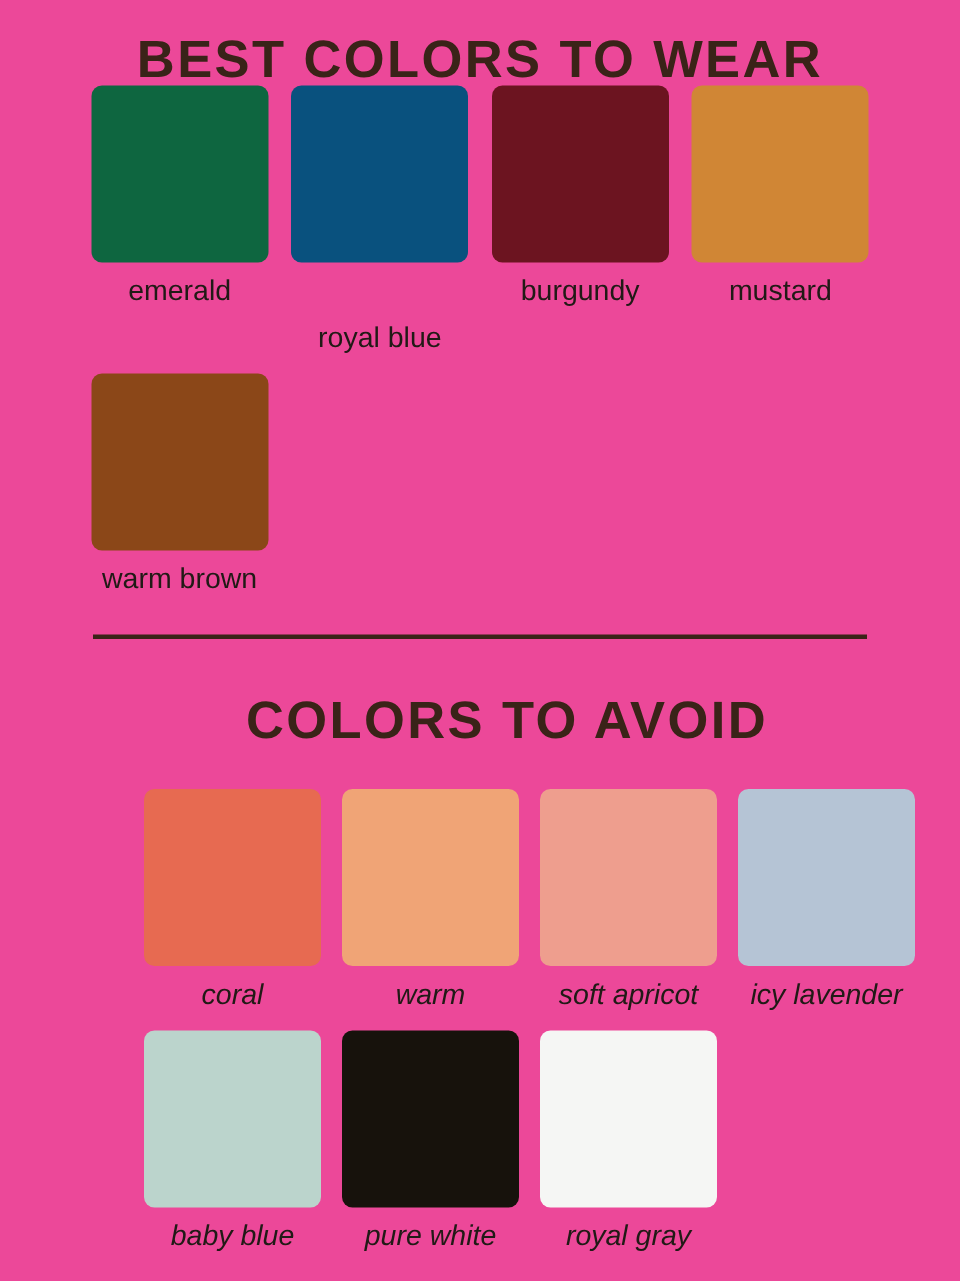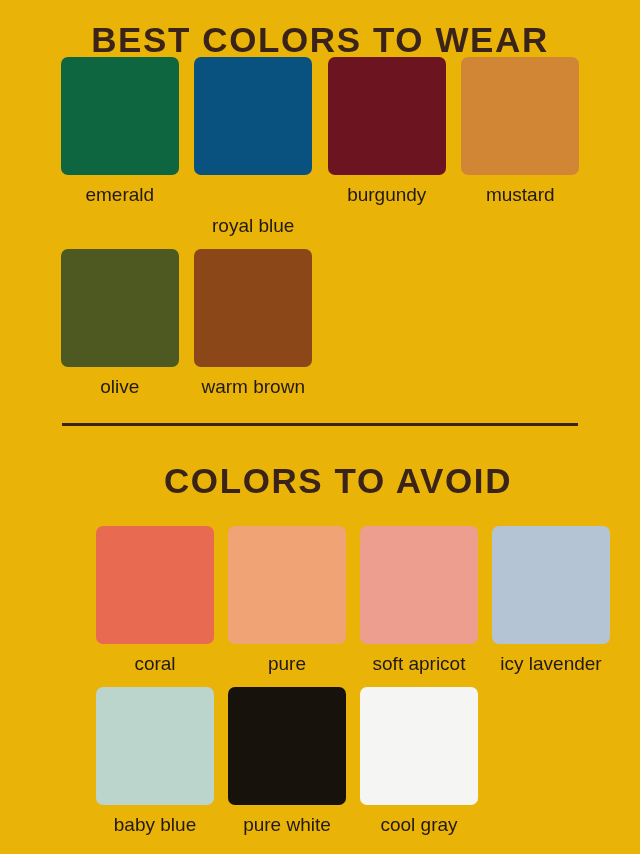--- a/index.html
+++ b/index.html
@@ -79,21 +79,21 @@
     background: #3A2318;
     width: 100%;
   }
 
   .section-best { margin-top: 14px; }
   .section-avoid { margin-top: 37px; padding-left: 36px; }
 </style>
 </head>
 <body style="background-color: rgb(250, 244, 233);">
 
-<div class="poster" style="background-color: #eab308;">
+<div class="poster" style="background-color: #ec4899;">
 
   <div class="section-best">
     <h1 class="heading" id="heading-best" style="color: rgb(58, 35, 24);">BEST COLORS TO WEAR</h1>
 
     <div class="grid">
 
       <div class="cell">
         <span class="swatch" style="background-color: rgb(14, 102, 64);"></span>
         <span class="swatch-label" style="color: rgb(33, 26, 22);">emerald</span>
       </div>
@@ -108,50 +108,46 @@
         <span class="swatch" style="background-color: rgb(108, 20, 32);"></span>
         <span class="swatch-label" style="color: rgb(33, 26, 22);">burgundy</span>
       </div>
 
 
       <div class="cell">
         <span class="swatch" style="background-color: rgb(208, 134, 53);"></span>
         <span class="swatch-label" style="color: rgb(33, 26, 22);">mustard</span>
       </div>
 
-      <div class="cell">
-        <span class="swatch" style="background-color: rgb(77, 89, 33);"></span>
-        <span class="swatch-label" style="color: rgb(33, 26, 22);">olive</span>
-      </div>
 
       <div class="cell">
         <span class="swatch" style="background-color: rgb(139, 71, 24);"></span>
         <span class="swatch-label" style="color: rgb(33, 26, 22);">warm brown</span>
       </div>
 
     </div>
   </div>
 
   <div class="divider-wrap">
     <div class="divider" style="background-color: rgb(58, 35, 24);"></div>
   </div>
 
   <div class="section-avoid">
     <h1 class="heading" id="heading-avoid" style="color: rgb(58, 35, 24);">COLORS TO AVOID</h1>
 
-    <div class="grid" style="margin-top:28px;">
+    <div class="grid" style="margin-top:28px;font-style:italic;">
 
       <div class="cell">
         <span class="swatch" style="background-color: rgb(231, 106, 81);"></span>
         <span class="swatch-label" style="color: rgb(33, 26, 22);">coral</span>
       </div>
 
       <div class="cell">
         <span class="swatch" style="background-color: rgb(240, 164, 118);"></span>
-        <span class="swatch-label" style="color: rgb(33, 26, 22);">pure</span>
+        <span class="swatch-label" style="color: rgb(33, 26, 22);">warm</span>
       </div>
 
       <div class="cell">
         <span class="swatch" style="background-color: rgb(238, 158, 142);"></span>
         <span class="swatch-label" style="color: rgb(33, 26, 22);">soft apricot</span>
       </div>
 
 
       <div class="cell">
         <span class="swatch" style="background-color: rgb(181, 196, 213);"></span>
@@ -163,19 +159,19 @@
         <span class="swatch-label" style="color: rgb(33, 26, 22);">baby blue</span>
       </div>
 
       <div class="cell">
         <span class="swatch" style="background-color: rgb(23, 18, 12);"></span>
         <span class="swatch-label" style="color: rgb(33, 26, 22);">pure white</span>
       </div>
 
       <div class="cell">
         <span class="swatch" style="background-color: rgb(245, 246, 244);"></span>
-        <span class="swatch-label" style="color: rgb(33, 26, 22);">cool gray</span>
+        <span class="swatch-label" style="color: rgb(33, 26, 22);">royal gray</span>
       </div>
 
     </div>
   </div>
 
 </div>
 
 </body></html>

